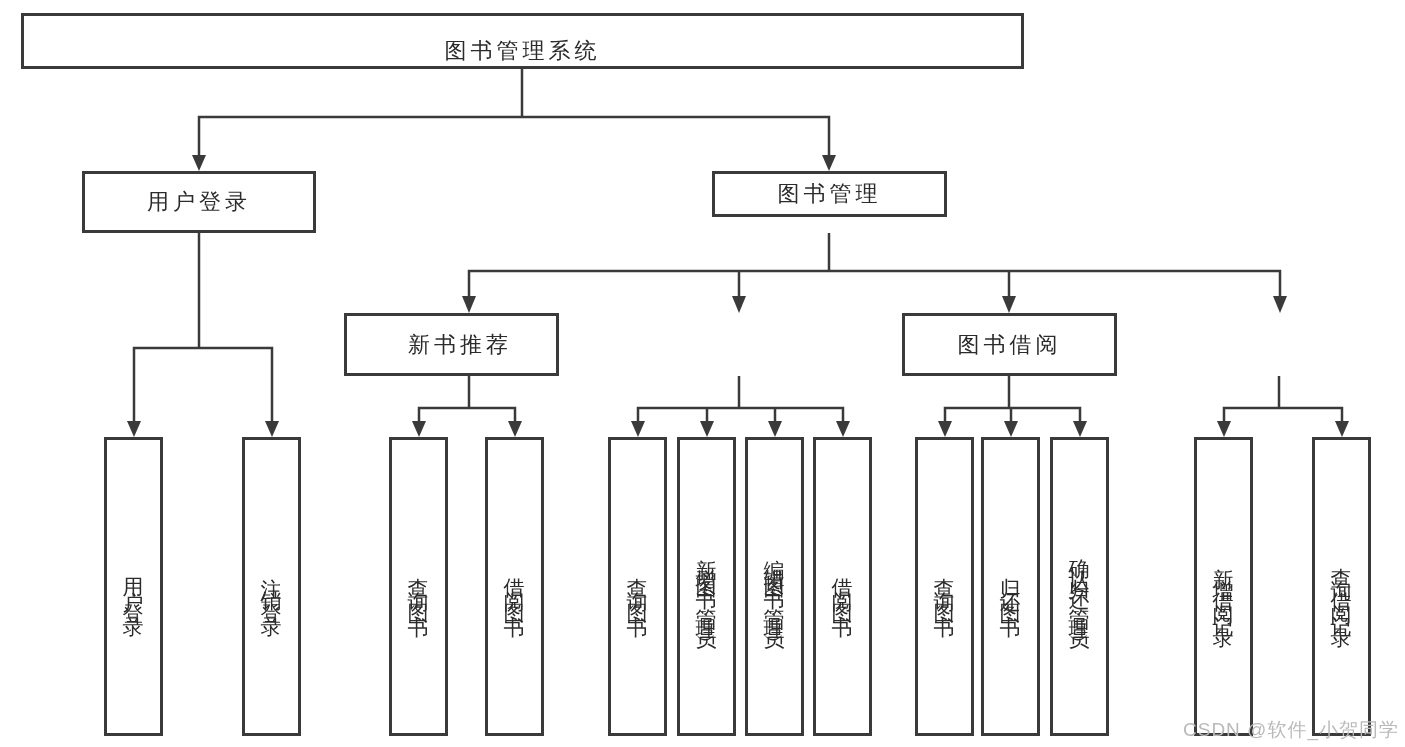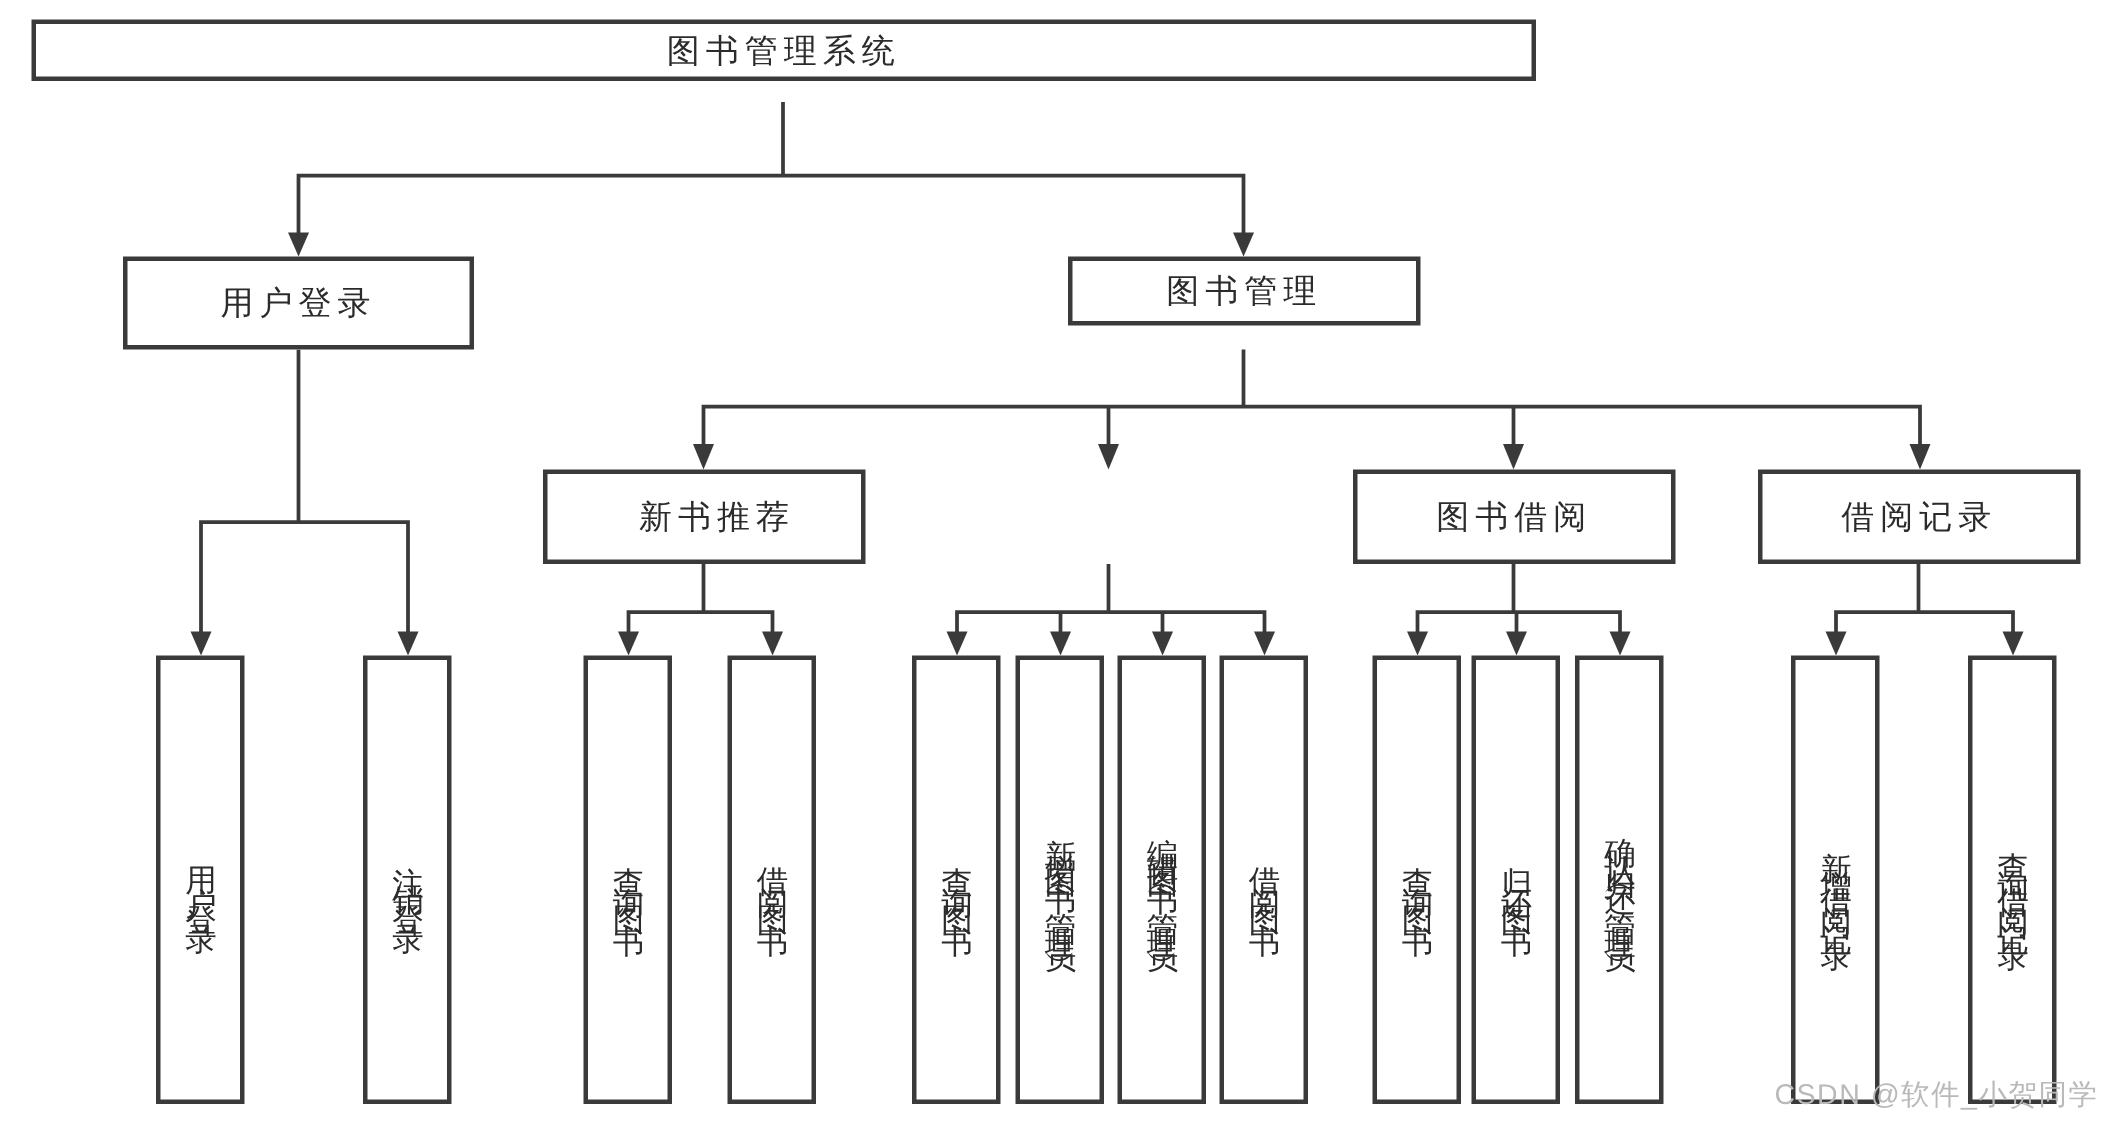--- a/index.html
+++ b/index.html
@@ -37,25 +37,25 @@
     align-items: center;
     justify-content: center;
     color: var(--text);
   }
   .hbox span {
     font-size: 22px;
     letter-spacing: 4px;
     white-space: nowrap;
     color: var(--text);
   }
-  .root-box  { left: 21px;  top: 13px;  width: 1003px; height: 41px; }
+  .root-box  { left: 21px;  top: 13px;  width: 1003px; height: 56px; align-items: flex-end; }
   .l2-a      { left: 82px;  top: 171px; width: 234px;  height: 62px; }
   .l2-b      { left: 712px; top: 171px; width: 235px;  height: 46px; }
   .l3        { top: 313px;  width: 215px; height: 63px; }
-  .l3-0 { left: 362px; padding-left: 17px; }
+  .l3-0 { left: 344px; padding-left: 17px; }
   .l3-1 { left: 632px; }
   .l3-2 { left: 902px; }
   .l3-3 { left: 1172px; }
   .vbox {
     top: 437px;
     width: 59px;
     height: 299px;
   }
   .vbox span {
     writing-mode: vertical-rl;
@@ -169,23 +169,20 @@
   <div class="node hbox l2-b">
     <span>图书管理</span>
   </div>
 
   <div class="node hbox l3 l3-0">
     <span>新书推荐</span>
   </div>
   <div class="node hbox l3 l3-2">
     <span>图书借阅</span>
   </div>
-  <div class="node hbox l3 l3-3">
-    <span>借阅记录</span>
-  </div>
 
   <div class="node vbox s4 v-0">
     <span>用户登录</span>
   </div>
   <div class="node vbox s4 v-1">
     <span>注销登录</span>
   </div>
   <div class="node vbox s4 v-2">
     <span>查询图书</span>
   </div>

